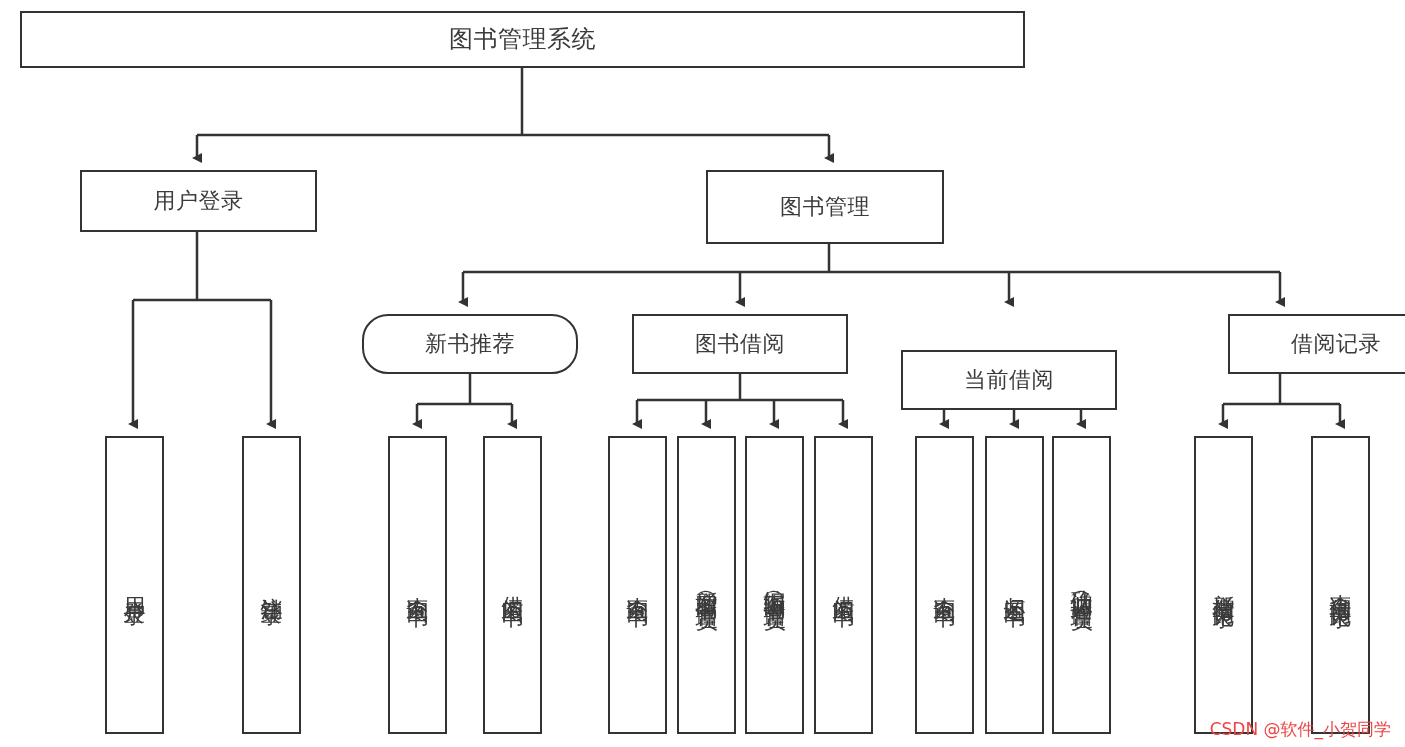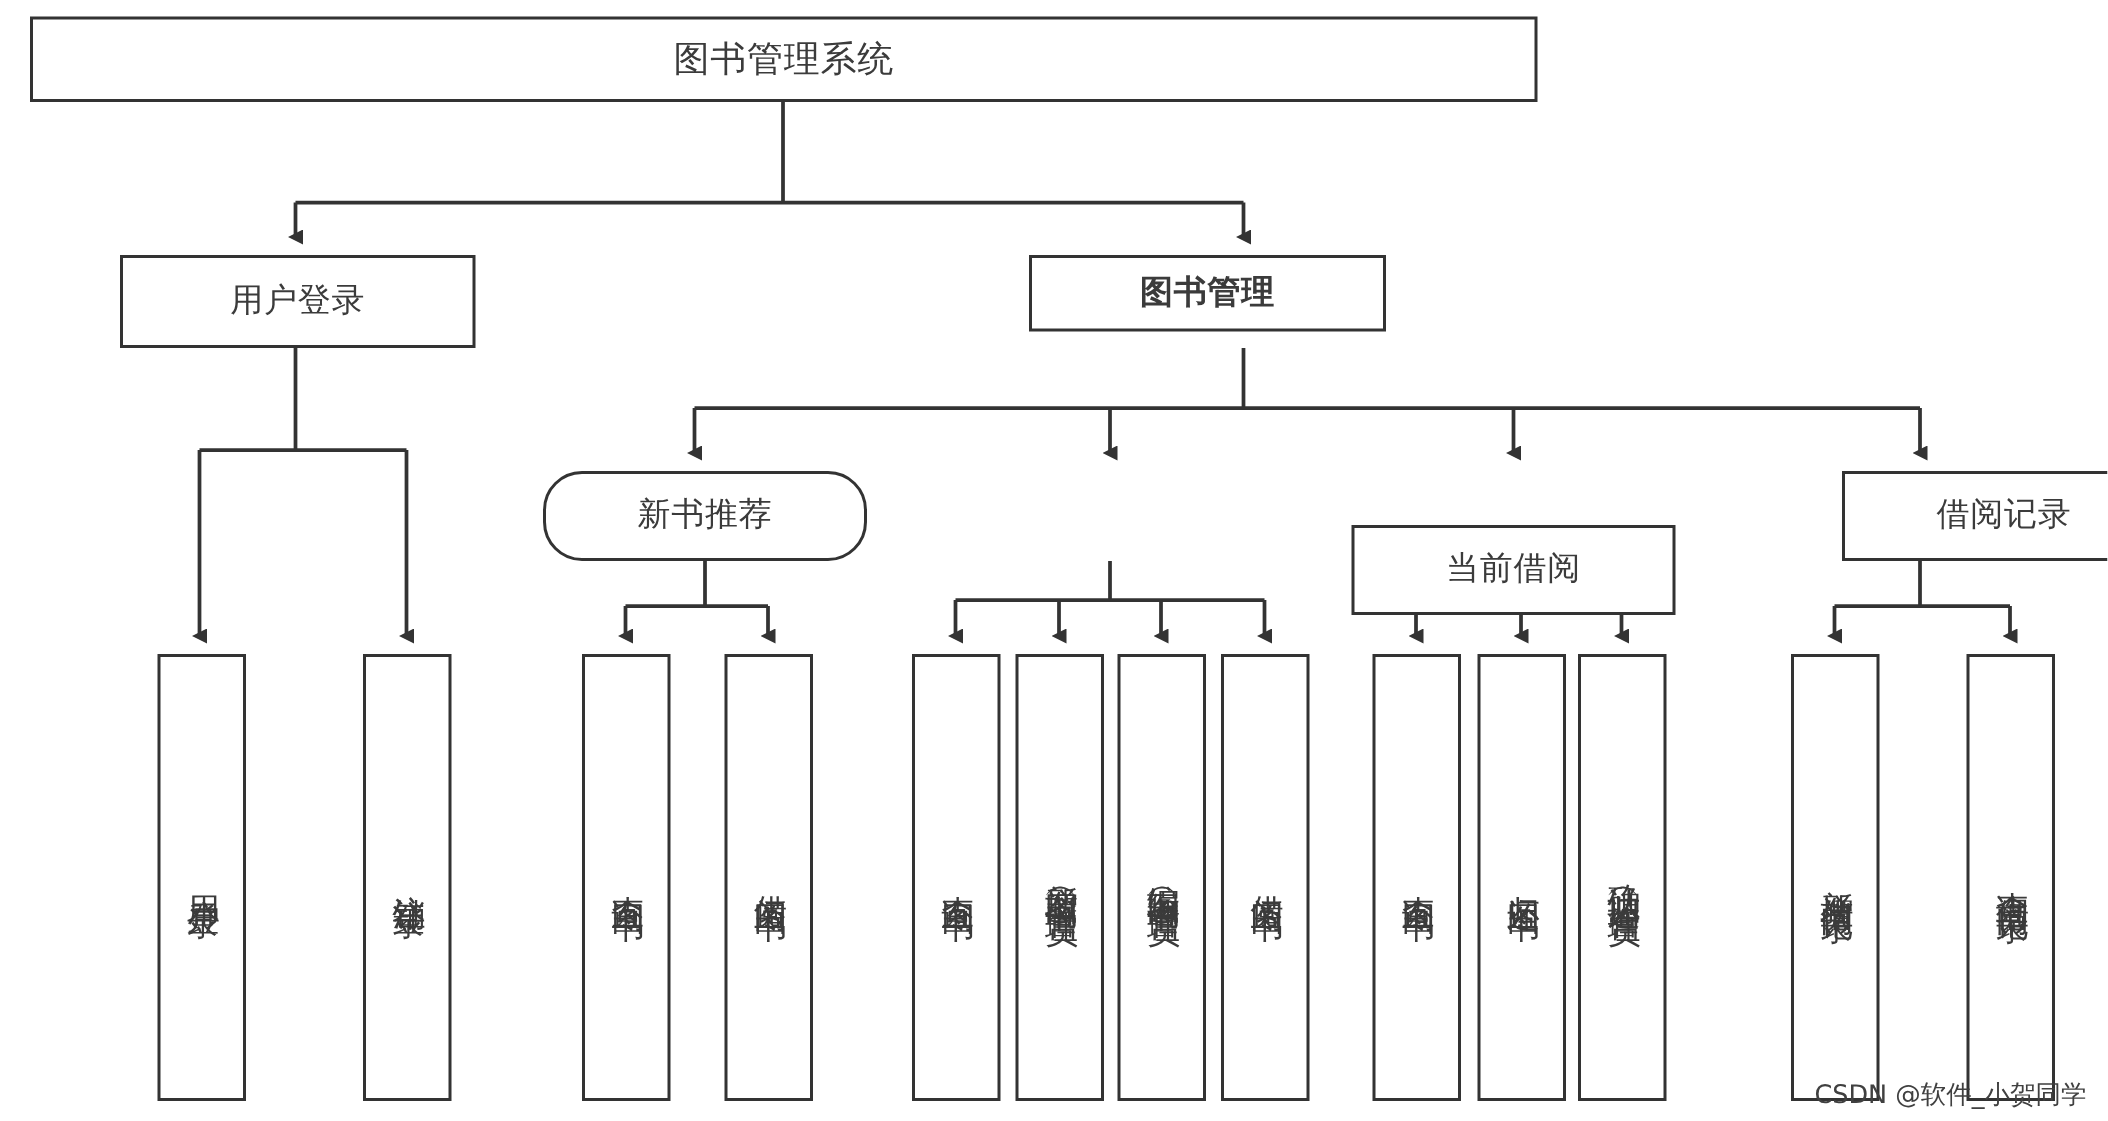--- a/index.html
+++ b/index.html
@@ -68,21 +68,21 @@
     line-height: 1.1;
     letter-spacing: 3px;
     white-space: nowrap;
     max-height: 100%;
   }
   .watermark {
     position: absolute;
     right: 14px;
     bottom: 6px;
     font-size: 17px;
-    color: #404040;
+    color: #ef4444;
     white-space: nowrap;
     z-index: 3;
     font-family: "DejaVu Sans", "Liberation Sans", sans-serif;
     margin-top: 48px;
   }
 </style>
 </head>
 <body>
 
 <div id="canvas">
@@ -137,27 +137,30 @@
     </g>
   </svg>
 
   <div class="node horiz root" style="left:20px; top:11px; width:1005px; height:57px;">
     <span class="label">图书管理系统</span>
   </div>
 
   <div class="node horiz mid" style="left:80px; top:170px; width:237px; height:62px;">
     <span class="label">用户登录</span>
   </div>
-  <div class="node horiz mid" style="left:686px; top:170px; width:238px; height:51px;font-weight:bold;">
+  <div class="node horiz mid" style="left:706px; top:170px; width:238px; height:74px;">
     <span class="label">图书管理</span>
   </div>
 
   <div class="node horiz mid" style="left:362px; top:314px; width:216px; height:60px;border-radius:26px;">
     <span class="label">新书推荐</span>
   </div>
+  <div class="node horiz mid" style="left:632px; top:314px; width:216px; height:60px;">
+    <span class="label">图书借阅</span>
+  </div>
   <div class="node horiz mid" style="left:901px; top:314px; width:216px; height:60px;margin-top:36px;">
     <span class="label">当前借阅</span>
   </div>
   <div class="node horiz mid" style="left:1228px; top:314px; width:216px; height:60px;">
     <span class="label">借阅记录</span>
   </div>
 
   <div class="node vert" style="left:105px; top:436px; width:59px; height:298px;">
     <span class="label">用户登录</span>
   </div>

